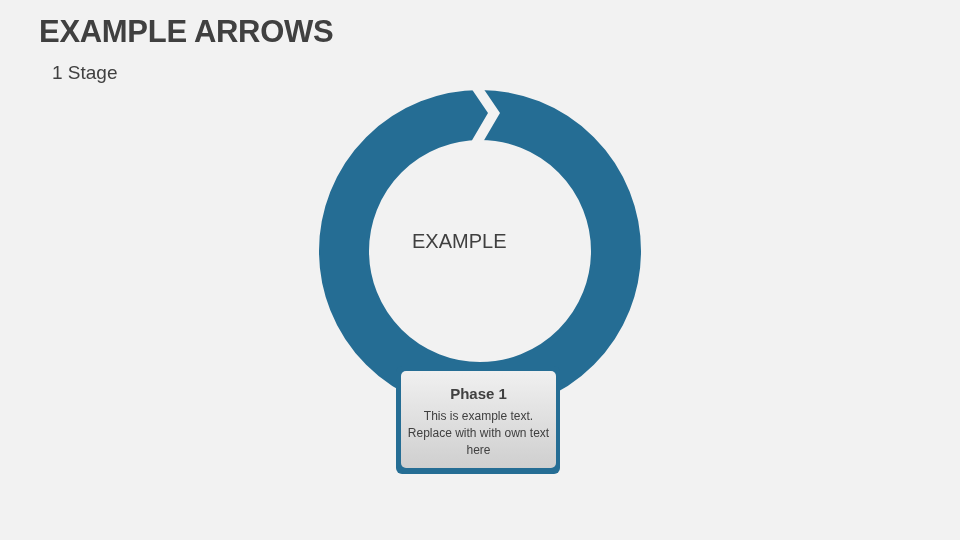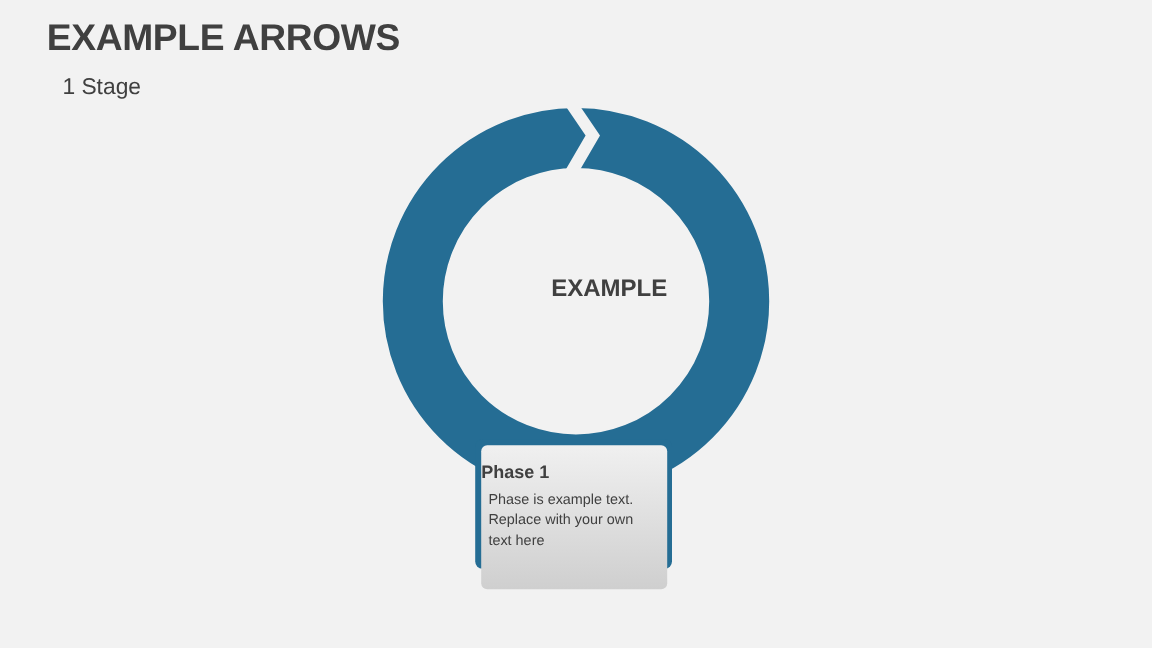--- a/index.html
+++ b/index.html
@@ -1,27 +1,27 @@
 <!DOCTYPE html>
 <html><head>
 <meta charset="utf-8">
 <style>
   html, body { margin:0; padding:0; }
   body { width:960px; height:540px; background:#f2f2f2; position:relative; overflow:hidden;
          font-family:"Liberation Sans", sans-serif; }
   .title { position:absolute; left:39px; top:14px; font-size:31px; font-weight:bold; color:#404040; letter-spacing:-0.3px; }
   .subtitle { position:absolute; left:52px; top:62px; font-size:19px; color:#404040; }
   svg.ring { position:absolute; left:0; top:0; }
-  .center-text { position:absolute; left:396px; top:227px; width:160px; text-align:right;
-                 font-size:20px; font-weight:bold; color:#404040; line-height:29px; }
+  .center-text { position:absolute; left:412px; top:227px; width:160px; text-align:left;
+                 font-size:20px; font-weight:normal; color:#404040; line-height:29px; }
   .phase-outer { position:absolute; left:396px; top:366px; width:164px; height:108px;
                  background:#256d94; border-radius:6px; }
-  .phase-inner { position:absolute; left:401px; top:371px; width:155px; height:120px;
+  .phase-inner { position:absolute; left:401px; top:371px; width:155px; height:97px;
                  border-radius:5px; background:linear-gradient(#f0f0f0, #cfcfcf);
-                 color:#404040; }
+                 text-align:center; color:#404040; }
   .phase-title { margin-top:14px; font-size:15px; font-weight:bold; }
   .phase-body { margin-top:6px; font-size:12px; line-height:17px; padding:0 6px; }
 </style>
 </head>
 <body>
 
 <div class="title">EXAMPLE ARROWS</div>
 <div class="subtitle">1 Stage</div>
 
 <svg class="ring" width="960" height="540" viewBox="0 0 960 540">
@@ -36,14 +36,14 @@
   </g>
 </svg>
 
 <div class="center-text">
   <div>EXAMPLE</div>
 </div>
 
 <div class="phase-outer"></div>
 <div class="phase-inner">
   <div class="phase-title">Phase 1</div>
-  <div class="phase-body">Phase is example text. Replace with your own text here</div>
+  <div class="phase-body">This is example text. Replace with with own text here</div>
 </div>
 
 </body></html>

